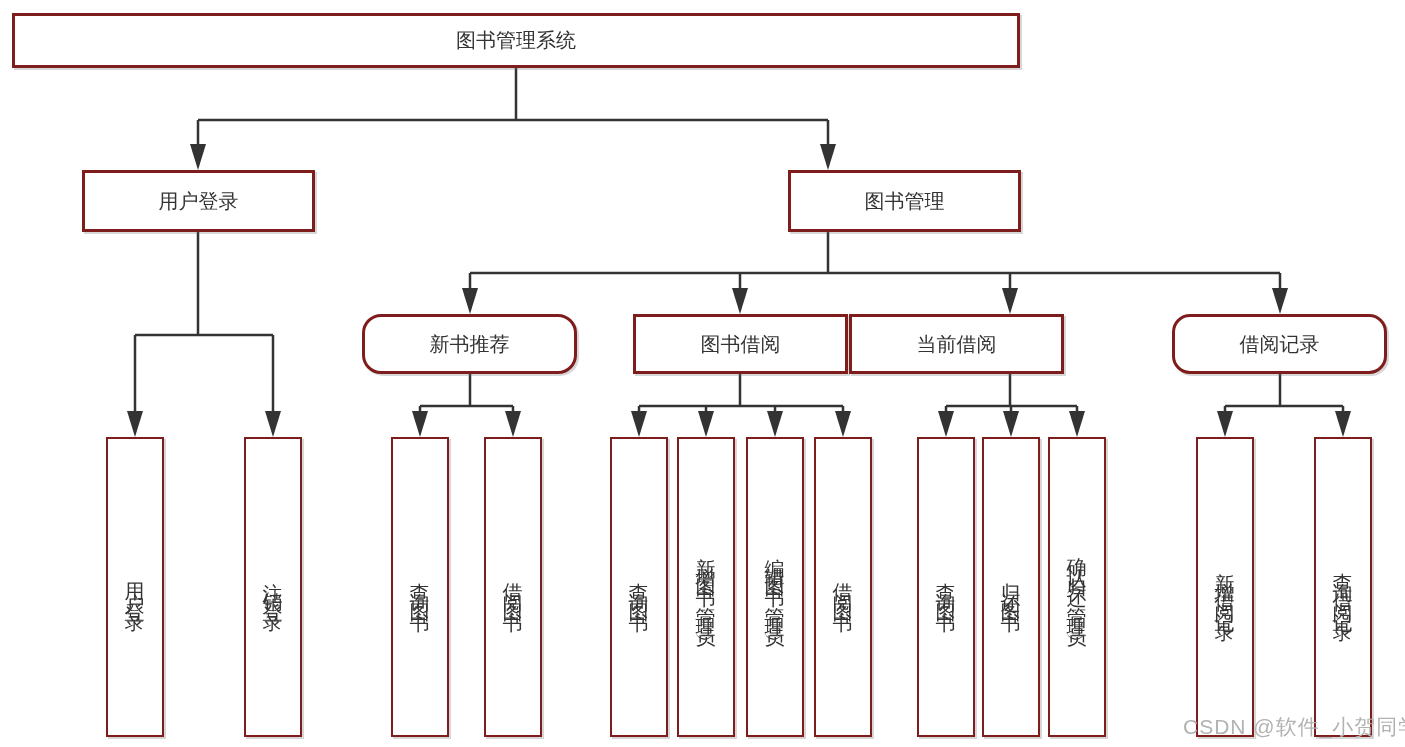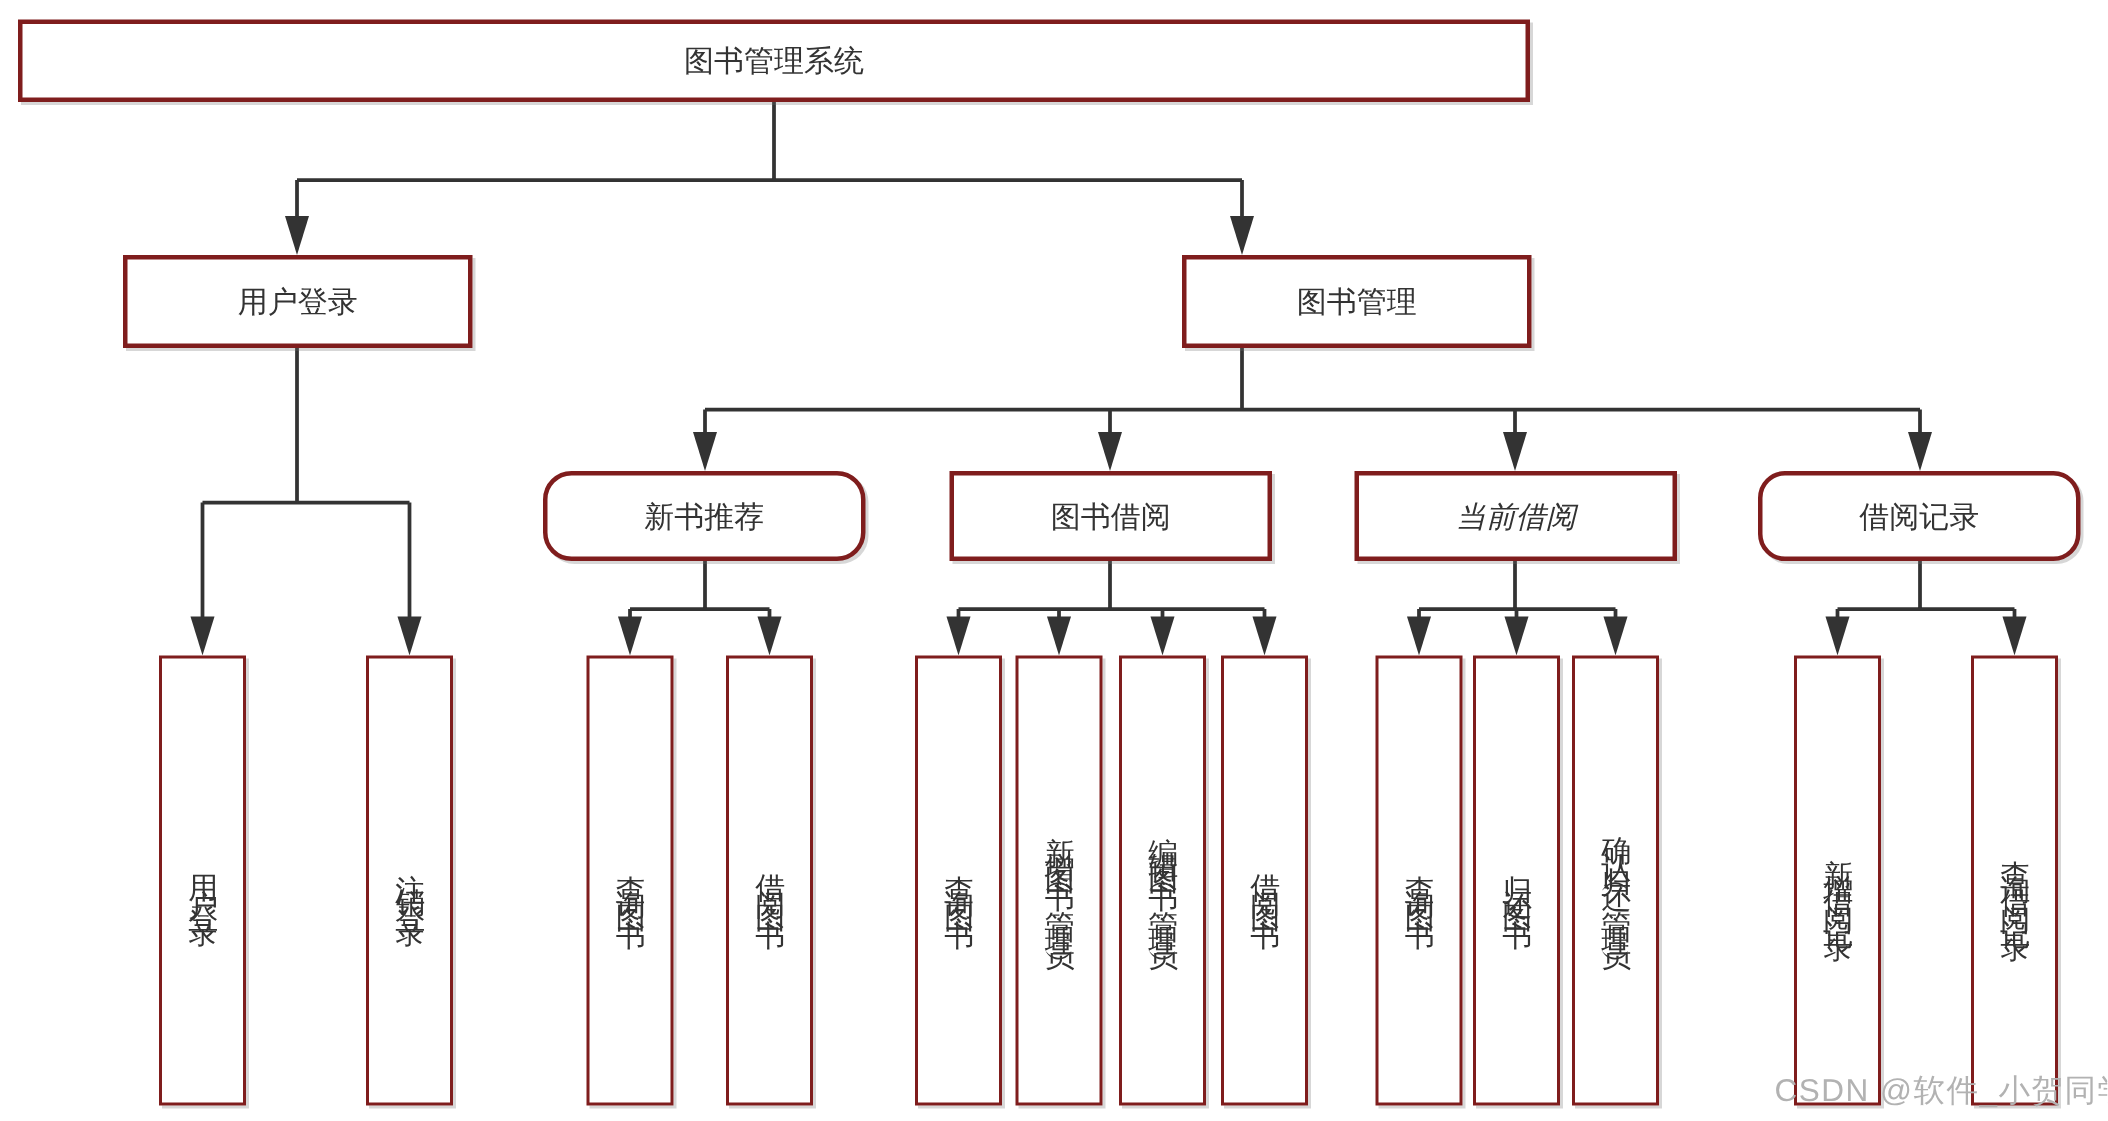--- a/index.html
+++ b/index.html
@@ -100,21 +100,21 @@
   <div class="node lvl2" style="left:744px;margin-left:44px;">
     <span>图书管理</span>
   </div>
 
   <div class="node lvl3" style="left:362px;border-radius:19px;">
     <span>新书推荐</span>
   </div>
   <div class="node lvl3" style="left:633px;">
     <span>图书借阅</span>
   </div>
-  <div class="node lvl3" style="left:903px;font-style:italic;">
+  <div class="node lvl3" style="left:849px;">
     <span>当前借阅</span>
   </div>
   <div class="node lvl3" style="left:1172px;border-radius:18px;">
     <span>借阅记录</span>
   </div>
 
   <div class="node leaf" style="left:106px;">
     <span>用户登录</span>
   </div>
   <div class="node leaf" style="left:244px;">

